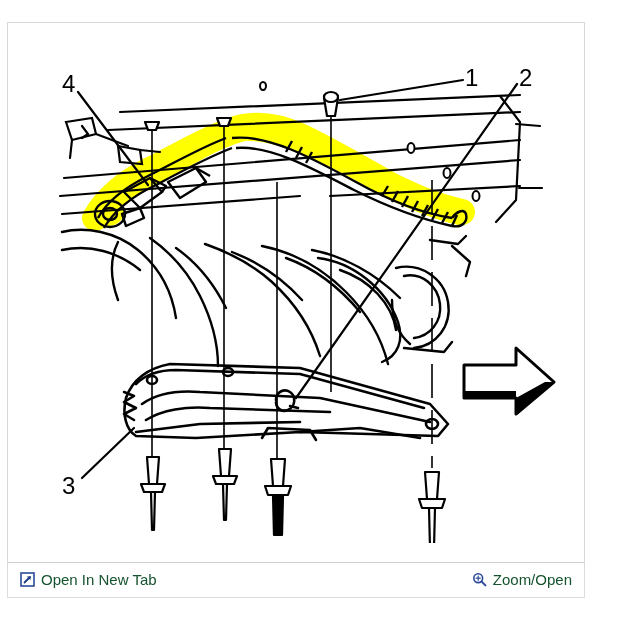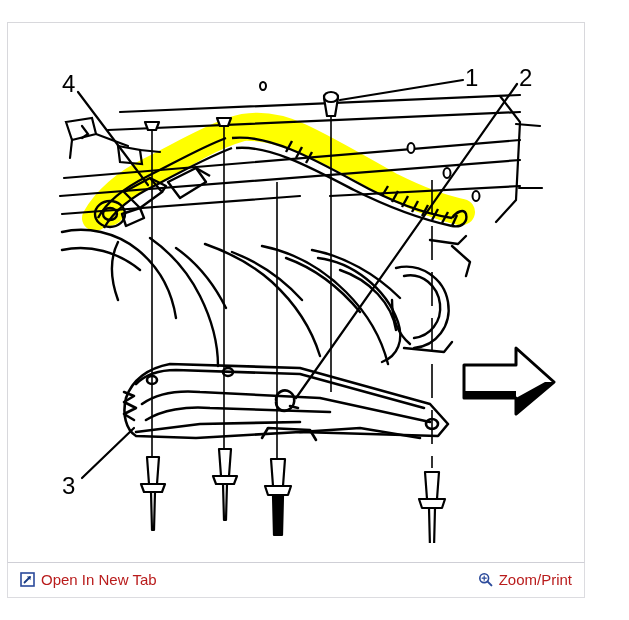--- a/index.html
+++ b/index.html
@@ -53,21 +53,21 @@
     background: #ffffff;
     box-sizing: border-box;
   }
 
   .footer-link {
     position: absolute;
     top: 8px;
     display: flex;
     align-items: center;
     gap: 6px;
-    color: #b91c1c;
+    color: #14532d;
     font-size: 15px;
     font-family: "Liberation Sans", sans-serif;
     text-decoration: none;
     cursor: pointer;
     white-space: nowrap;
   }
 
   #open-new-tab-link { left: 12px; }
   #zoom-print-link  { right: 12px; }
 
@@ -303,16 +303,16 @@
   </a>
 
   <a id="zoom-print-link" class="footer-link" href="#">
     <span class="ft-icon">
       <svg width="15" height="15" viewBox="0 0 15 15" xmlns="http://www.w3.org/2000/svg">
         <circle cx="6.2" cy="6.2" r="4.4" fill="#ffffff" stroke="#2b4a9b" stroke-width="1.6"></circle>
         <path d="M 6.2 4.2 L 6.2 8.2 M 4.2 6.2 L 8.2 6.2" stroke="#2b4a9b" stroke-width="1.2" stroke-linecap="round"></path>
         <path d="M 9.4 9.4 L 13.4 13.4" stroke="#2b4a9b" stroke-width="2" stroke-linecap="round"></path>
       </svg>
     </span>
-    <span>Zoom/Print</span>
+    <span>Zoom/Open</span>
   </a>
 
 </div>
 
 </body></html>

